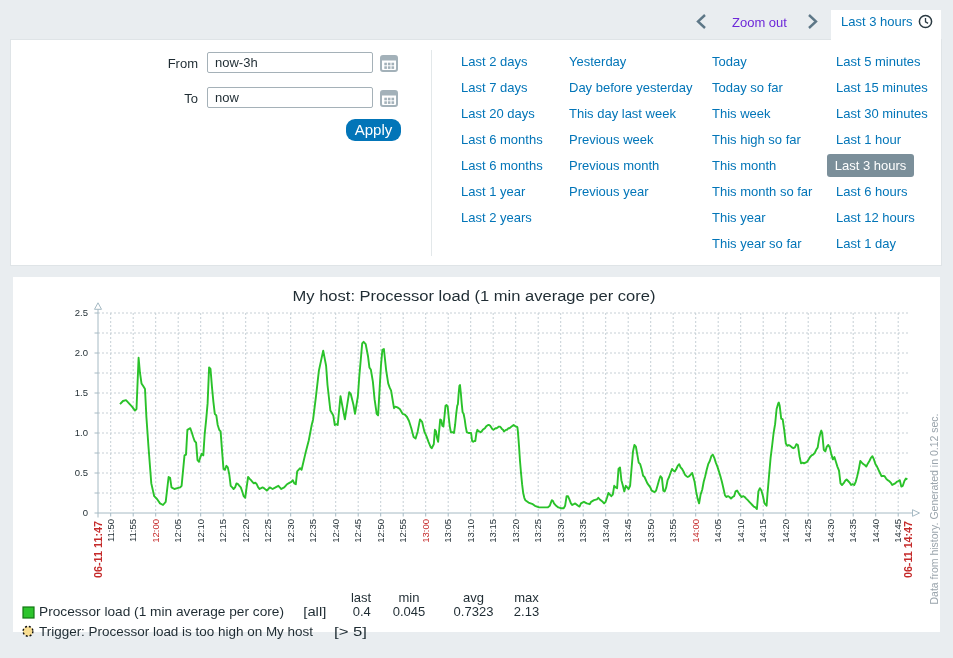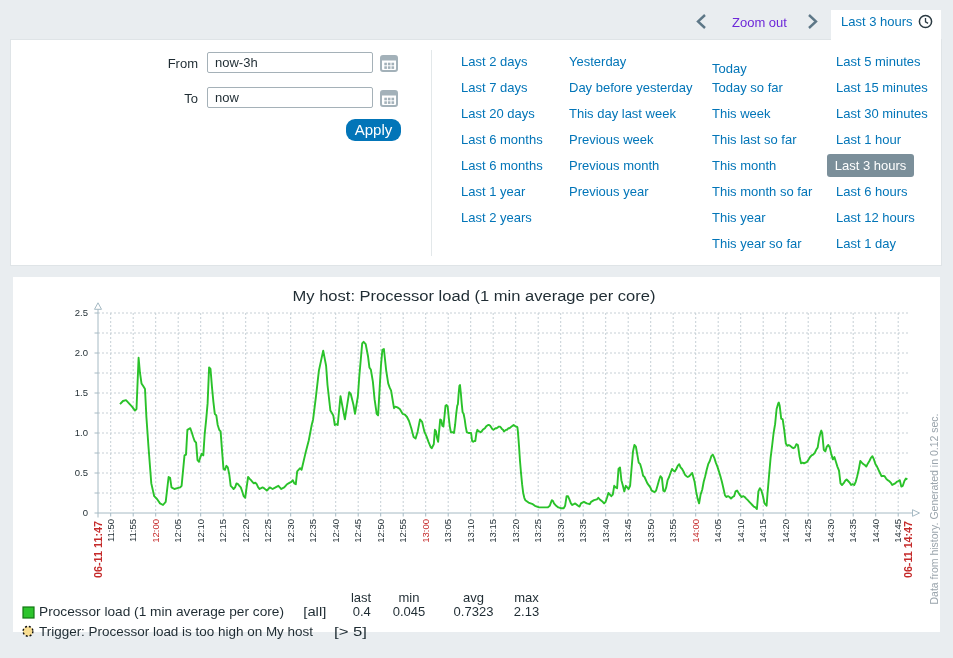--- a/index.html
+++ b/index.html
@@ -72,24 +72,24 @@
 <a class="lnk" style="left:450px;top:92px;">Last 6 months</a>
 <a class="lnk" style="left:450px;top:118px;">Last 6 months</a>
 <a class="lnk" style="left:450px;top:144px;">Last 1 year</a>
 <a class="lnk" style="left:450px;top:170px;">Last 2 years</a>
 <a class="lnk" style="left:558px;top:14px;">Yesterday</a>
 <a class="lnk" style="left:558px;top:40px;">Day before yesterday</a>
 <a class="lnk" style="left:558px;top:66px;">This day last week</a>
 <a class="lnk" style="left:558px;top:92px;">Previous week</a>
 <a class="lnk" style="left:558px;top:118px;">Previous month</a>
 <a class="lnk" style="left:558px;top:144px;">Previous year</a>
-<a class="lnk" style="left:701px;top:14px;margin-top:7px;">Today</a>
+<a class="lnk" style="left:701px;top:14px;">Today</a>
 <a class="lnk" style="left:701px;top:40px;">Today so far</a>
 <a class="lnk" style="left:701px;top:66px;">This week</a>
-<a class="lnk" style="left:701px;top:92px;">This last so far</a>
+<a class="lnk" style="left:701px;top:92px;">This high so far</a>
 <a class="lnk" style="left:701px;top:118px;">This month</a>
 <a class="lnk" style="left:701px;top:144px;">This month so far</a>
 <a class="lnk" style="left:701px;top:170px;">This year</a>
 <a class="lnk" style="left:701px;top:196px;">This year so far</a>
 <a class="lnk" style="left:825px;top:14px;">Last 5 minutes</a>
 <a class="lnk" style="left:825px;top:40px;">Last 15 minutes</a>
 <a class="lnk" style="left:825px;top:66px;">Last 30 minutes</a>
 <a class="lnk" style="left:825px;top:92px;">Last 1 hour</a>
 <div class="sel" style="left:816px;top:114px;">Last 3 hours</div>
 <a class="lnk" style="left:825px;top:144px;">Last 6 hours</a>

